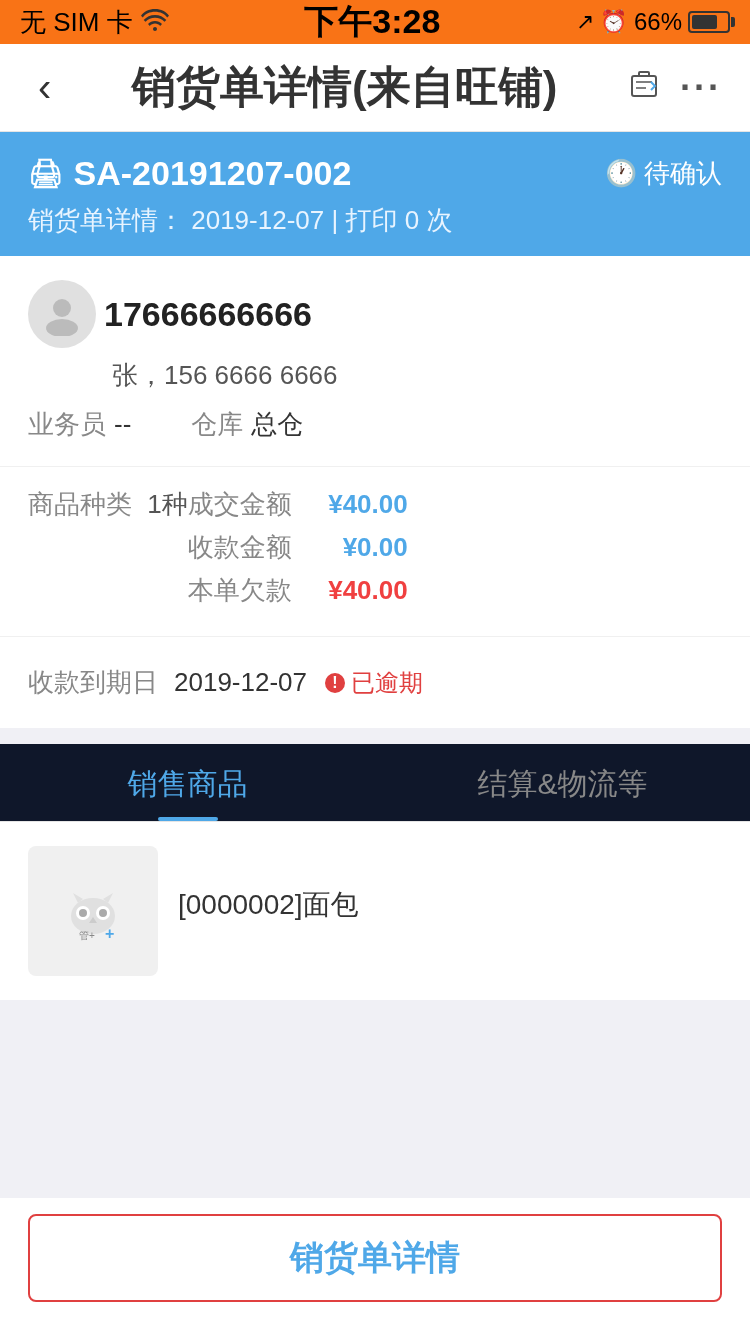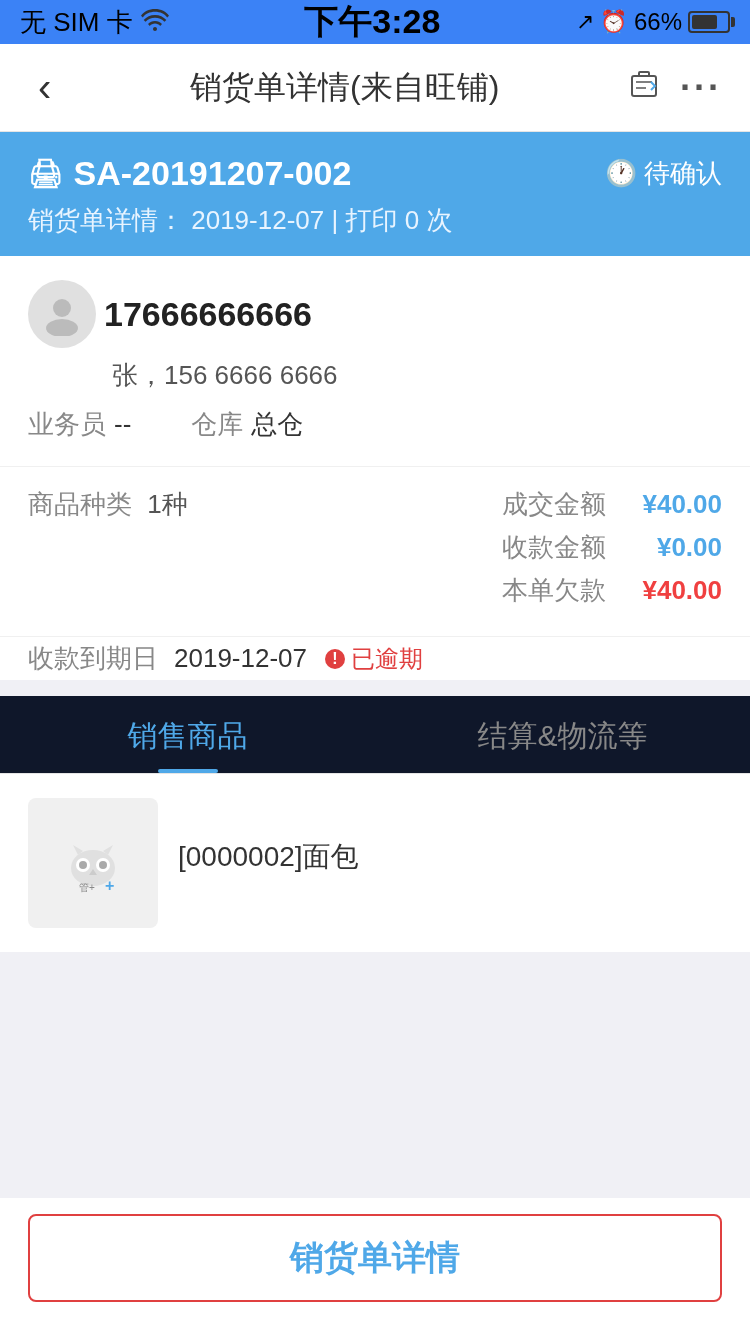--- a/index.html
+++ b/index.html
@@ -10,21 +10,21 @@
       font-family: -apple-system, 'PingFang SC', 'Helvetica Neue', Arial, sans-serif;
       background: #f0f0f5;
       position: relative;
       overflow-x: hidden;
     }
 
     
     .status-bar {
       width: 750px;
       height: 44px;
-      background: #3b82f6;
+      background: #f97316;
       display: flex;
       align-items: center;
       justify-content: space-between;
       padding: 0 20px;
       font-size: 28px;
       font-weight: 500;
     }
     .status-left {
       display: flex;
       align-items: center;
@@ -81,22 +81,22 @@
       padding: 0 28px;
       border-bottom: 1px solid #e5e5e5;
     }
     .nav-back {
       font-size: 36px;
       color: #333;
       cursor: pointer;
       padding: 10px;
     }
     .nav-title {
-      font-size: 32px;
-      font-weight: 400;
+      font-size: 44px;
+      font-weight: 700;
       color: #333;
     }
     .nav-actions {
       display: flex;
       align-items: center;
       gap: 20px;
     }
     .nav-share-icon, .nav-more-icon {
       font-size: 32px;
       color: #555;
@@ -195,21 +195,21 @@
       color: #333;
     }
 
     
     .amounts-section {
       background: #fff;
       padding: 20px 28px;
       margin-bottom: 0;
       display: flex;
       align-items: flex-start;
-      justify-content: space-between;
+      justify-content: flex-start;
     }
     .goods-type-block {
       font-size: 26px;
       color: #555;
     }
     .goods-type-block .label {
       color: #888;
       margin-right: 8px;
     }
     .amounts-block {
@@ -232,21 +232,21 @@
       min-width: 100px;
       text-align: right;
     }
     .amount-value.red {
       color: #f04040;
     }
 
     
     .due-date-section {
       background: #fff;
-      padding: 4px 28px;
+      padding: 28px 28px;
       margin-bottom: 16px;
       display: flex;
       align-items: center;
       gap: 10px;
       font-size: 26px;
       color: #555;
       border-top: 1px solid #f0f0f0;
     }
     .due-label { color: #888; margin-right: 6px; }
     .due-value { color: #333; }

